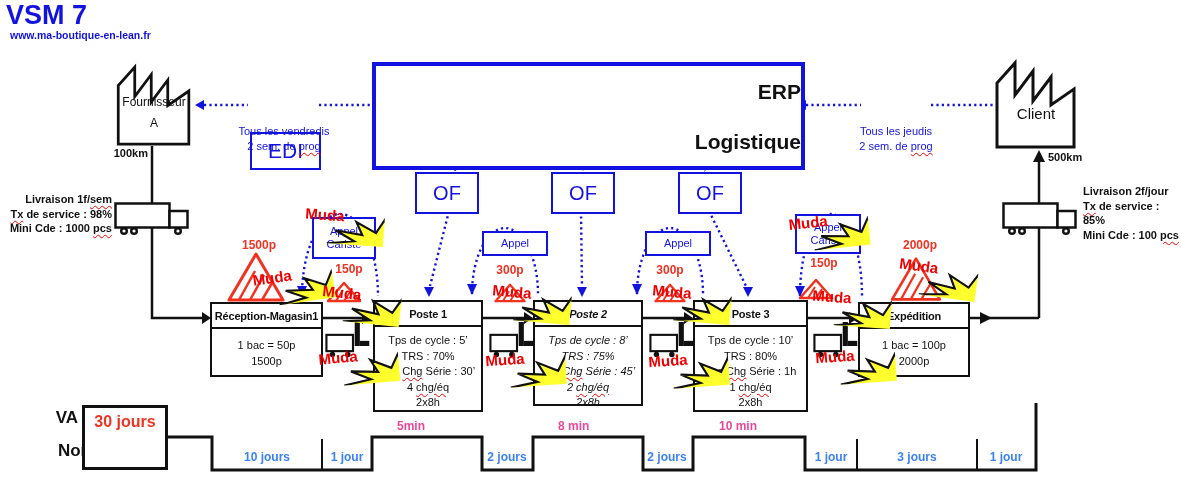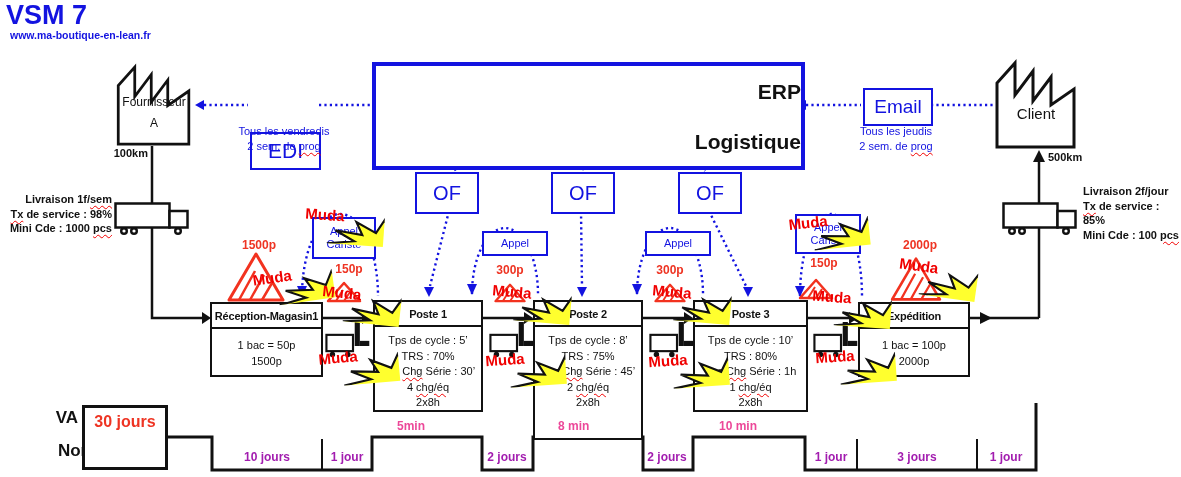--- a/index.html
+++ b/index.html
@@ -35,21 +35,21 @@
   .info{position:absolute;font-size:11px;font-weight:bold;line-height:14.5px;z-index:10;}
   .note{position:absolute;font-size:11px;color:#1313e0;text-align:center;z-index:10;}
   
   .va-wrap{position:absolute;left:82px;top:405px;width:86px;height:65px;border:3px solid #111;
            background:#fff;z-index:12;box-sizing:border-box;}
   .va-row{height:29px;border-bottom:2.5px solid #111;display:flex;align-items:center;justify-content:center;
           font-size:16px;font-weight:bold;}
   .nonva-row{height:27px;display:flex;align-items:center;justify-content:center;font-size:16px;font-weight:bold;color:#ee3423;}
   .va-lab{position:absolute;font-size:17px;font-weight:bold;text-align:right;z-index:12;}
   .ptime{position:absolute;width:60px;text-align:left;font-size:12px;font-weight:bold;color:#ec4899;z-index:12;}
-  .wtime{position:absolute;width:70px;text-align:center;font-size:12px;font-weight:bold;color:#a21caf;z-index:12;}
+  .wtime{position:absolute;width:70px;text-align:center;font-size:12px;font-weight:bold;color:#3b82f6;z-index:12;}
   .fact-lab{position:absolute;text-align:center;z-index:10;}
 </style>
 </head>
 <body>
 
 <div id="canvas">
 
   <svg id="wires" width="1181" height="477" viewBox="0 0 1181 477">
     <defs>
       <symbol id="factory" viewBox="0 0 84 96">
@@ -175,21 +175,20 @@
 
   <div class="erp-box abs">
     <div class="erp-line" style="top:14px;">ERP</div>
     <div class="erp-line" style="top:64px;">Logistique</div>
   </div>
 
   <div class="bluebox" style="left:250px;top:88px;width:67px;height:34px;font-size:21px;margin-top:44px;">EDI</div>
   <div class="note" style="left:215px;top:125px;width:138px;">Tous les vendredis</div>
   <div class="note" style="left:215px;top:140px;width:138px;"><span>2 sem. de </span><span class="sq">prog</span></div>
 
-  <div class="bluebox" style="left:863px;top:88px;width:66px;height:34px;font-size:19px;">Email</div>
   <div class="note" style="left:846px;top:125px;width:100px;">Tous les jeudis</div>
   <div class="note" style="left:846px;top:140px;width:100px;"><span>2 sem. de </span><span class="sq">prog</span></div>
 
   <div class="bluebox" style="left:415px;top:172px;width:60px;height:38px;font-size:20px;">OF</div>
   <div class="bluebox" style="left:551px;top:172px;width:60px;height:38px;font-size:20px;">OF</div>
   <div class="bluebox" style="left:678px;top:172px;width:60px;height:38px;font-size:20px;">OF</div>
 
   <div class="appel" style="left:312px;top:217px;width:60px;height:38px;">
     <div>Appel</div>
     <div>Cariste</div>
@@ -217,21 +216,21 @@
     <div class="ttl">Poste 1</div>
     <div class="bdy">
       <div>Tps de cycle : 5’</div>
       <div>TRS : 70%</div>
       <div><span>Tps </span><span class="sq">Chg</span><span> Série : 30’</span></div>
       <div><span>4 </span><span class="sq">chg/éq</span></div>
       <div>2x8h</div>
     </div>
   </div>
 
-  <div class="proc" style="left:533px;top:300px;width:110px;height:140px;box-sizing:border-box;">
+  <div class="proc" style="left:533px;top:300px;width:110px;height:106px;box-sizing:border-box;font-style:italic;">
     <div class="ttl">Poste 2</div>
     <div class="bdy">
       <div>Tps de cycle : 8’</div>
       <div>TRS : 75%</div>
       <div><span>Tps </span><span class="sq">Chg</span><span> Série : 45’</span></div>
       <div><span>2 </span><span class="sq">chg/éq</span></div>
       <div>2x8h</div>
     </div>
   </div>
 

